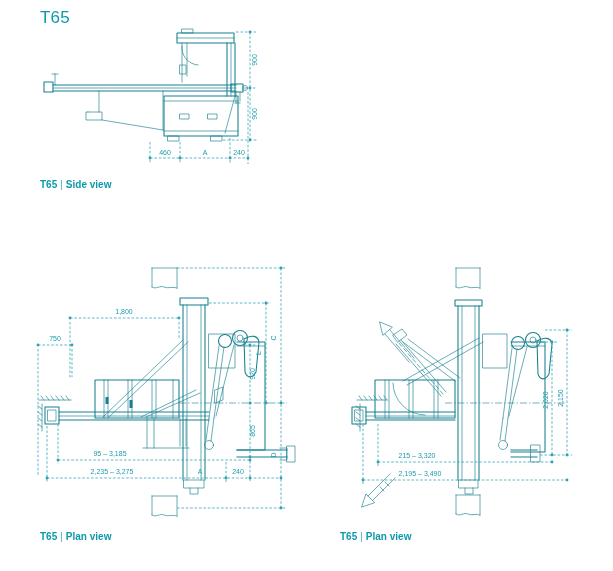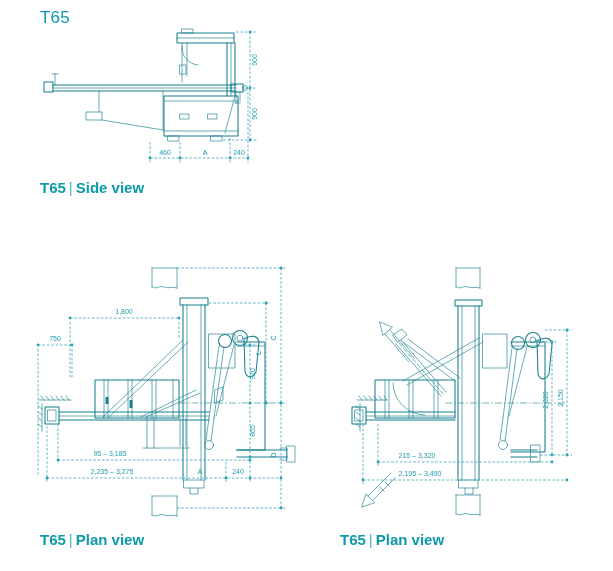--- a/index.html
+++ b/index.html
@@ -1,20 +1,20 @@
 <!DOCTYPE html>
 <html><head>
 <meta charset="utf-8">
 <style>
   html,body{margin:0;padding:0}
   body{width:613px;height:571px;background:#ffffff;position:relative;overflow:hidden;
        font-family:"Liberation Sans",sans-serif}
   .abs{position:absolute}
   .page-title{left:40px;top:8px;font-size:17px;font-weight:500;color:#0C9AAB;letter-spacing:.2px}
-  .caption{font-size:15px;font-weight:700;color:#0C9AAB;white-space:nowrap}
+  .caption{font-size:10px;font-weight:700;color:#0C9AAB;white-space:nowrap}
   .caption .sep{color:#4AB2C2;padding:0 3px;font-weight:400}
   svg{display:block;overflow:visible}
   .ln{stroke:#17808F;fill:none;stroke-width:1.05;stroke-linejoin:round;stroke-linecap:square}
   .ln2{stroke:#17808F;fill:none;stroke-width:.65;stroke-linejoin:round;stroke-linecap:square}
   .dm{stroke:#2AA2B2;fill:none;stroke-width:.75}
   .dash{stroke-dasharray:2.6,1.8}
   .cl{stroke:#17808F;fill:none;stroke-width:.6;stroke-dasharray:7,2,1.5,2}
   .dot{fill:#2AA2B2;stroke:none}
   .fil{fill:#17808F;stroke:none}
   text.dt{fill:#1D9BAC;font-family:"Liberation Sans",sans-serif;font-size:7px;text-anchor:middle}

